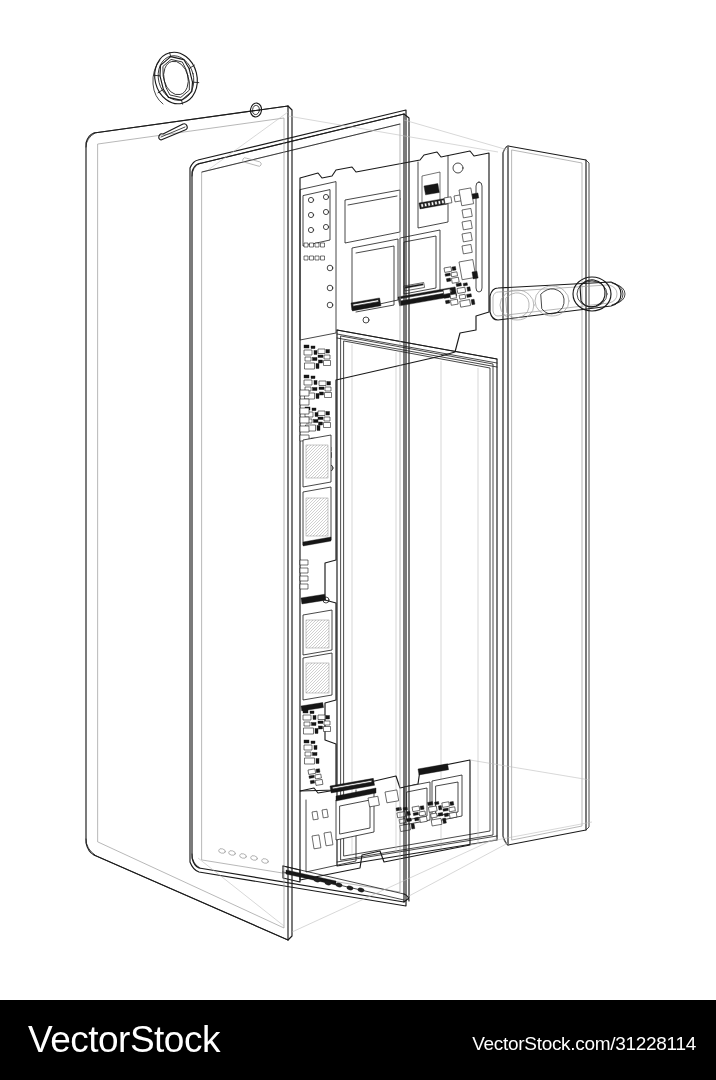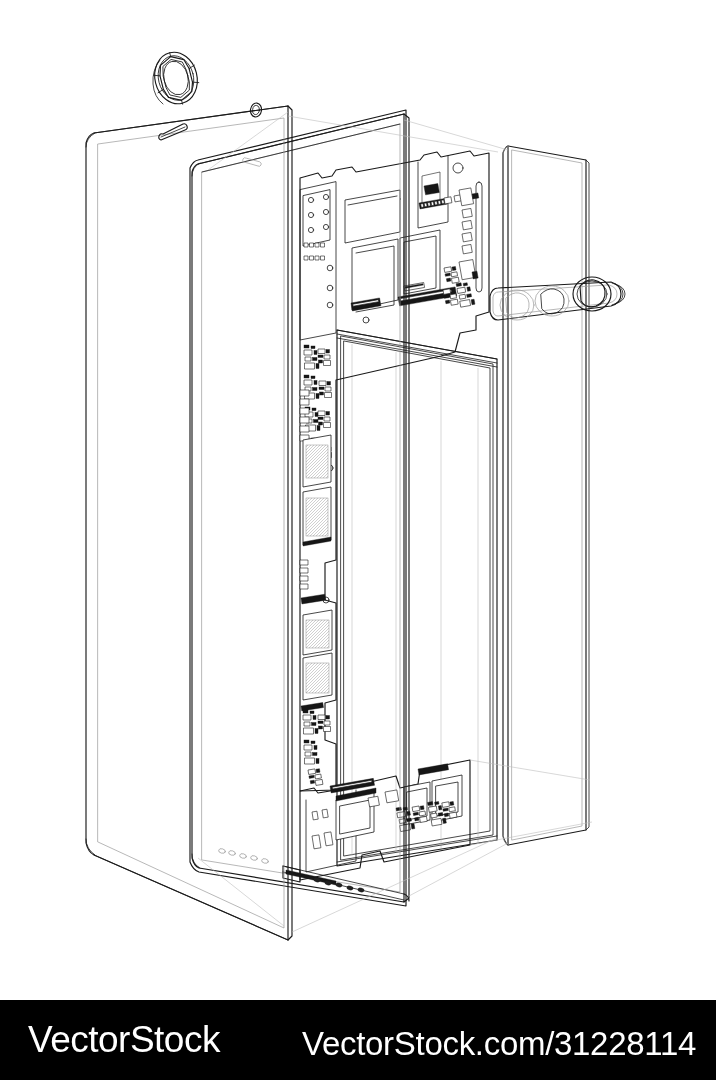--- a/index.html
+++ b/index.html
@@ -2,21 +2,21 @@
 <html><head>
 <meta charset="utf-8">
 <title>Exploded Smartphone Wireframe</title>
 <style>
   html,body{margin:0;padding:0;background:#ffffff;}
   body{width:716px;height:1080px;overflow:hidden;font-family:"Liberation Sans",sans-serif;}
   #stage{position:relative;width:716px;height:1080px;background:#ffffff;}
   #art{position:absolute;left:0;top:0;width:716px;height:1000px;}
   #footer{position:absolute;left:0;top:1000px;width:716px;height:80px;background:#000000;}
   #logo{position:absolute;left:28px;top:1014px;color:#ffffff;font-size:37px;letter-spacing:-0.5px;font-weight:400;line-height:52px;white-space:nowrap;}
-  #url{position:absolute;right:20px;top:1022px;color:#ffffff;font-size:33px;letter-spacing:-0.3px;line-height:44px;white-space:nowrap;}
+  #url{position:absolute;right:20px;top:1022px;color:#ffffff;font-size:19px;letter-spacing:-0.3px;line-height:44px;white-space:nowrap;}
   svg{display:block;}
 </style>
 </head>
 <body>
 
 <div id="stage">
 
   <svg id="art" viewBox="0 0 716 1000" xmlns="http://www.w3.org/2000/svg">
     <defs>
       <style>

